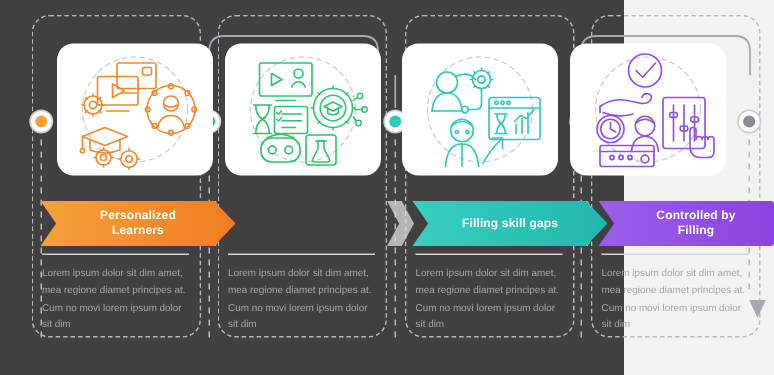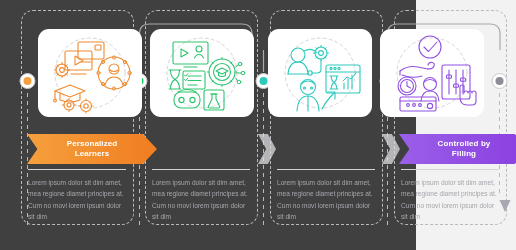--- a/index.html
+++ b/index.html
@@ -375,20 +375,25 @@
   <div class="banner-ghost g2"></div>
   <div class="banner-ghost g3"></div>
   <div class="banner-ghost g4"></div>
 
   <div class="banner b1">
     <span>
       <span>Personalized</span><br>
       <span>Learners</span>
     </span>
   </div>
+  <div class="banner b3">
+    <span>
+      <span>Filling skill gaps</span>
+    </span>
+  </div>
   <div class="banner b4">
     <span>
       <span>Controlled by</span><br>
       <span>Filling</span>
     </span>
   </div>
 
   <div class="rule r1"></div>
   <div class="rule r2"></div>
   <div class="rule r3"></div>

